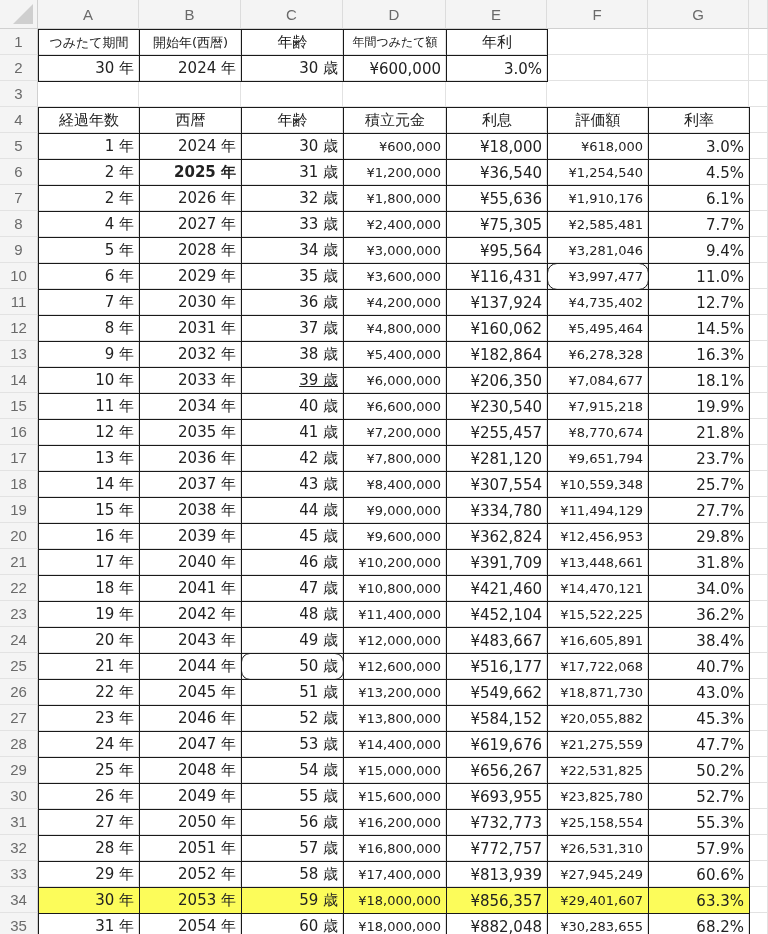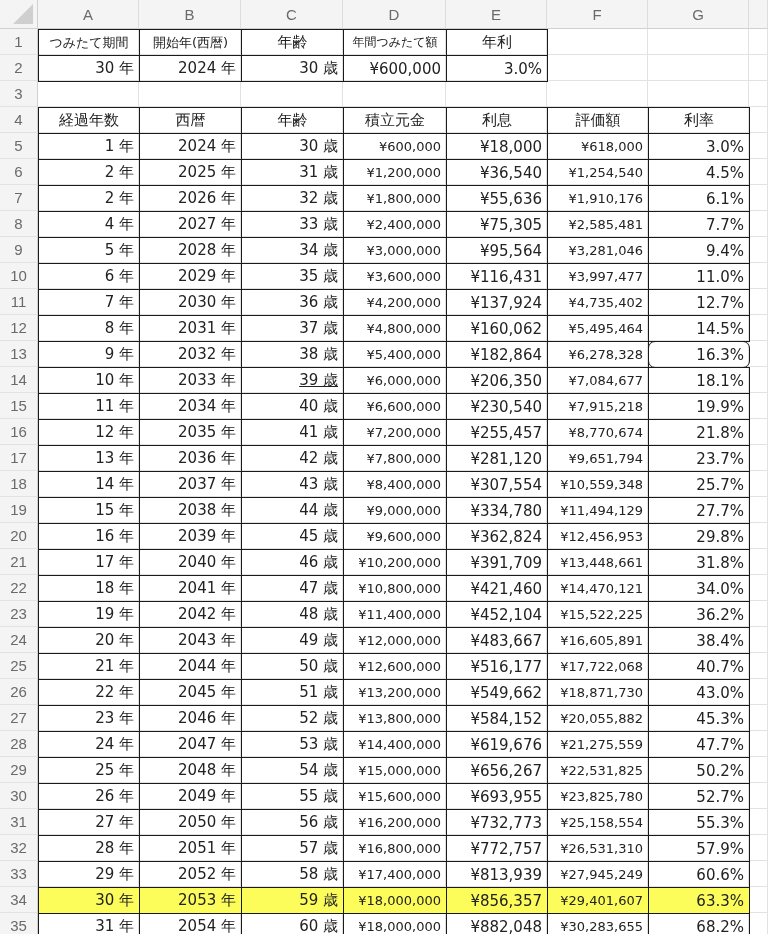--- a/index.html
+++ b/index.html
@@ -365,21 +365,21 @@
     <div class="cell b c" style="left: 548px; top: 108px; width: 102px; height: 27px;">評価額</div>
     <div class="cell b c" style="left: 649px; top: 108px; width: 102px; height: 27px;">利率</div>
     <div class="cell b r" style="left: 39px; top: 134px; width: 102px; height: 27px;">1 年</div>
     <div class="cell b r" style="left: 140px; top: 134px; width: 103px; height: 27px;">2024 年</div>
     <div class="cell b r" style="left: 242px; top: 134px; width: 103px; height: 27px;">30 歳</div>
     <div class="cell b r small2" style="left: 344px; top: 134px; width: 104px; height: 27px;">¥600,000</div>
     <div class="cell b r" style="left: 447px; top: 134px; width: 102px; height: 27px;">¥18,000</div>
     <div class="cell b r small2" style="left: 548px; top: 134px; width: 102px; height: 27px;">¥618,000</div>
     <div class="cell b r" style="left: 649px; top: 134px; width: 102px; height: 27px;">3.0%</div>
     <div class="cell b r" style="left: 39px; top: 160px; width: 102px; height: 27px;">2 年</div>
-    <div class="cell b r" style="left: 140px; top: 160px; width: 103px; height: 27px;">2025 年</div>
+    <div class="cell b r" style="left: 140px; top: 160px; width: 103px; height: 27px; font-weight: bold;">2025 年</div>
     <div class="cell b r" style="left: 242px; top: 160px; width: 103px; height: 27px;">31 歳</div>
     <div class="cell b r small2" style="left: 344px; top: 160px; width: 104px; height: 27px;">¥1,200,000</div>
     <div class="cell b r" style="left: 447px; top: 160px; width: 102px; height: 27px;">¥36,540</div>
     <div class="cell b r small2" style="left: 548px; top: 160px; width: 102px; height: 27px;">¥1,254,540</div>
     <div class="cell b r" style="left: 649px; top: 160px; width: 102px; height: 27px;">4.5%</div>
     <div class="cell b r" style="left: 39px; top: 186px; width: 102px; height: 27px;">2 年</div>
     <div class="cell b r" style="left: 140px; top: 186px; width: 103px; height: 27px;">2026 年</div>
     <div class="cell b r" style="left: 242px; top: 186px; width: 103px; height: 27px;">32 歳</div>
     <div class="cell b r small2" style="left: 344px; top: 186px; width: 104px; height: 27px;">¥1,800,000</div>
     <div class="cell b r" style="left: 447px; top: 186px; width: 102px; height: 27px;">¥55,636</div>
@@ -397,21 +397,21 @@
     <div class="cell b r" style="left: 242px; top: 238px; width: 103px; height: 27px;">34 歳</div>
     <div class="cell b r small2" style="left: 344px; top: 238px; width: 104px; height: 27px;">¥3,000,000</div>
     <div class="cell b r" style="left: 447px; top: 238px; width: 102px; height: 27px;">¥95,564</div>
     <div class="cell b r small2" style="left: 548px; top: 238px; width: 102px; height: 27px;">¥3,281,046</div>
     <div class="cell b r" style="left: 649px; top: 238px; width: 102px; height: 27px;">9.4%</div>
     <div class="cell b r" style="left: 39px; top: 264px; width: 102px; height: 27px;">6 年</div>
     <div class="cell b r" style="left: 140px; top: 264px; width: 103px; height: 27px;">2029 年</div>
     <div class="cell b r" style="left: 242px; top: 264px; width: 103px; height: 27px;">35 歳</div>
     <div class="cell b r small2" style="left: 344px; top: 264px; width: 104px; height: 27px;">¥3,600,000</div>
     <div class="cell b r" style="left: 447px; top: 264px; width: 102px; height: 27px;">¥116,431</div>
-    <div class="cell b r small2" style="left: 548px; top: 264px; width: 102px; height: 27px;">¥3,997,477</div>
+    <div class="cell b r small2" style="left: 548px; top: 264px; width: 102px; height: 27px; border-radius: 10px;">¥3,997,477</div>
     <div class="cell b r" style="left: 649px; top: 264px; width: 102px; height: 27px;">11.0%</div>
     <div class="cell b r" style="left: 39px; top: 290px; width: 102px; height: 27px;">7 年</div>
     <div class="cell b r" style="left: 140px; top: 290px; width: 103px; height: 27px;">2030 年</div>
     <div class="cell b r" style="left: 242px; top: 290px; width: 103px; height: 27px;">36 歳</div>
     <div class="cell b r small2" style="left: 344px; top: 290px; width: 104px; height: 27px;">¥4,200,000</div>
     <div class="cell b r" style="left: 447px; top: 290px; width: 102px; height: 27px;">¥137,924</div>
     <div class="cell b r small2" style="left: 548px; top: 290px; width: 102px; height: 27px;">¥4,735,402</div>
     <div class="cell b r" style="left: 649px; top: 290px; width: 102px; height: 27px;">12.7%</div>
     <div class="cell b r" style="left: 39px; top: 316px; width: 102px; height: 27px;">8 年</div>
     <div class="cell b r" style="left: 140px; top: 316px; width: 103px; height: 27px;">2031 年</div>
@@ -419,21 +419,21 @@
     <div class="cell b r small2" style="left: 344px; top: 316px; width: 104px; height: 27px;">¥4,800,000</div>
     <div class="cell b r" style="left: 447px; top: 316px; width: 102px; height: 27px;">¥160,062</div>
     <div class="cell b r small2" style="left: 548px; top: 316px; width: 102px; height: 27px;">¥5,495,464</div>
     <div class="cell b r" style="left: 649px; top: 316px; width: 102px; height: 27px;">14.5%</div>
     <div class="cell b r" style="left: 39px; top: 342px; width: 102px; height: 27px;">9 年</div>
     <div class="cell b r" style="left: 140px; top: 342px; width: 103px; height: 27px;">2032 年</div>
     <div class="cell b r" style="left: 242px; top: 342px; width: 103px; height: 27px;">38 歳</div>
     <div class="cell b r small2" style="left: 344px; top: 342px; width: 104px; height: 27px;">¥5,400,000</div>
     <div class="cell b r" style="left: 447px; top: 342px; width: 102px; height: 27px;">¥182,864</div>
     <div class="cell b r small2" style="left: 548px; top: 342px; width: 102px; height: 27px;">¥6,278,328</div>
-    <div class="cell b r" style="left: 649px; top: 342px; width: 102px; height: 27px; border-radius: 7px;">16.3%</div>
+    <div class="cell b r" style="left: 649px; top: 342px; width: 102px; height: 27px;">16.3%</div>
     <div class="cell b r" style="left: 39px; top: 368px; width: 102px; height: 27px;">10 年</div>
     <div class="cell b r" style="left: 140px; top: 368px; width: 103px; height: 27px;">2033 年</div>
     <div class="cell b r" style="left: 242px; top: 368px; width: 103px; height: 27px; text-decoration: underline;">39 歳</div>
     <div class="cell b r small2" style="left: 344px; top: 368px; width: 104px; height: 27px;">¥6,000,000</div>
     <div class="cell b r" style="left: 447px; top: 368px; width: 102px; height: 27px;">¥206,350</div>
     <div class="cell b r small2" style="left: 548px; top: 368px; width: 102px; height: 27px;">¥7,084,677</div>
     <div class="cell b r" style="left: 649px; top: 368px; width: 102px; height: 27px;">18.1%</div>
     <div class="cell b r" style="left: 39px; top: 394px; width: 102px; height: 27px;">11 年</div>
     <div class="cell b r" style="left: 140px; top: 394px; width: 103px; height: 27px;">2034 年</div>
     <div class="cell b r" style="left: 242px; top: 394px; width: 103px; height: 27px;">40 歳</div>
@@ -499,21 +499,21 @@
     <div class="cell b r" style="left: 649px; top: 602px; width: 102px; height: 27px;">36.2%</div>
     <div class="cell b r" style="left: 39px; top: 628px; width: 102px; height: 27px;">20 年</div>
     <div class="cell b r" style="left: 140px; top: 628px; width: 103px; height: 27px;">2043 年</div>
     <div class="cell b r" style="left: 242px; top: 628px; width: 103px; height: 27px;">49 歳</div>
     <div class="cell b r small2" style="left: 344px; top: 628px; width: 104px; height: 27px;">¥12,000,000</div>
     <div class="cell b r" style="left: 447px; top: 628px; width: 102px; height: 27px;">¥483,667</div>
     <div class="cell b r small2" style="left: 548px; top: 628px; width: 102px; height: 27px;">¥16,605,891</div>
     <div class="cell b r" style="left: 649px; top: 628px; width: 102px; height: 27px;">38.4%</div>
     <div class="cell b r" style="left: 39px; top: 654px; width: 102px; height: 27px;">21 年</div>
     <div class="cell b r" style="left: 140px; top: 654px; width: 103px; height: 27px;">2044 年</div>
-    <div class="cell b r" style="left: 242px; top: 654px; width: 103px; height: 27px;">50 歳</div>
+    <div class="cell b r" style="left: 242px; top: 654px; width: 103px; height: 27px; border-radius: 9px;">50 歳</div>
     <div class="cell b r small2" style="left: 344px; top: 654px; width: 104px; height: 27px;">¥12,600,000</div>
     <div class="cell b r" style="left: 447px; top: 654px; width: 102px; height: 27px;">¥516,177</div>
     <div class="cell b r small2" style="left: 548px; top: 654px; width: 102px; height: 27px;">¥17,722,068</div>
     <div class="cell b r" style="left: 649px; top: 654px; width: 102px; height: 27px;">40.7%</div>
     <div class="cell b r" style="left: 39px; top: 680px; width: 102px; height: 27px;">22 年</div>
     <div class="cell b r" style="left: 140px; top: 680px; width: 103px; height: 27px;">2045 年</div>
     <div class="cell b r" style="left: 242px; top: 680px; width: 103px; height: 27px;">51 歳</div>
     <div class="cell b r small2" style="left: 344px; top: 680px; width: 104px; height: 27px;">¥13,200,000</div>
     <div class="cell b r" style="left: 447px; top: 680px; width: 102px; height: 27px;">¥549,662</div>
     <div class="cell b r small2" style="left: 548px; top: 680px; width: 102px; height: 27px;">¥18,871,730</div>

